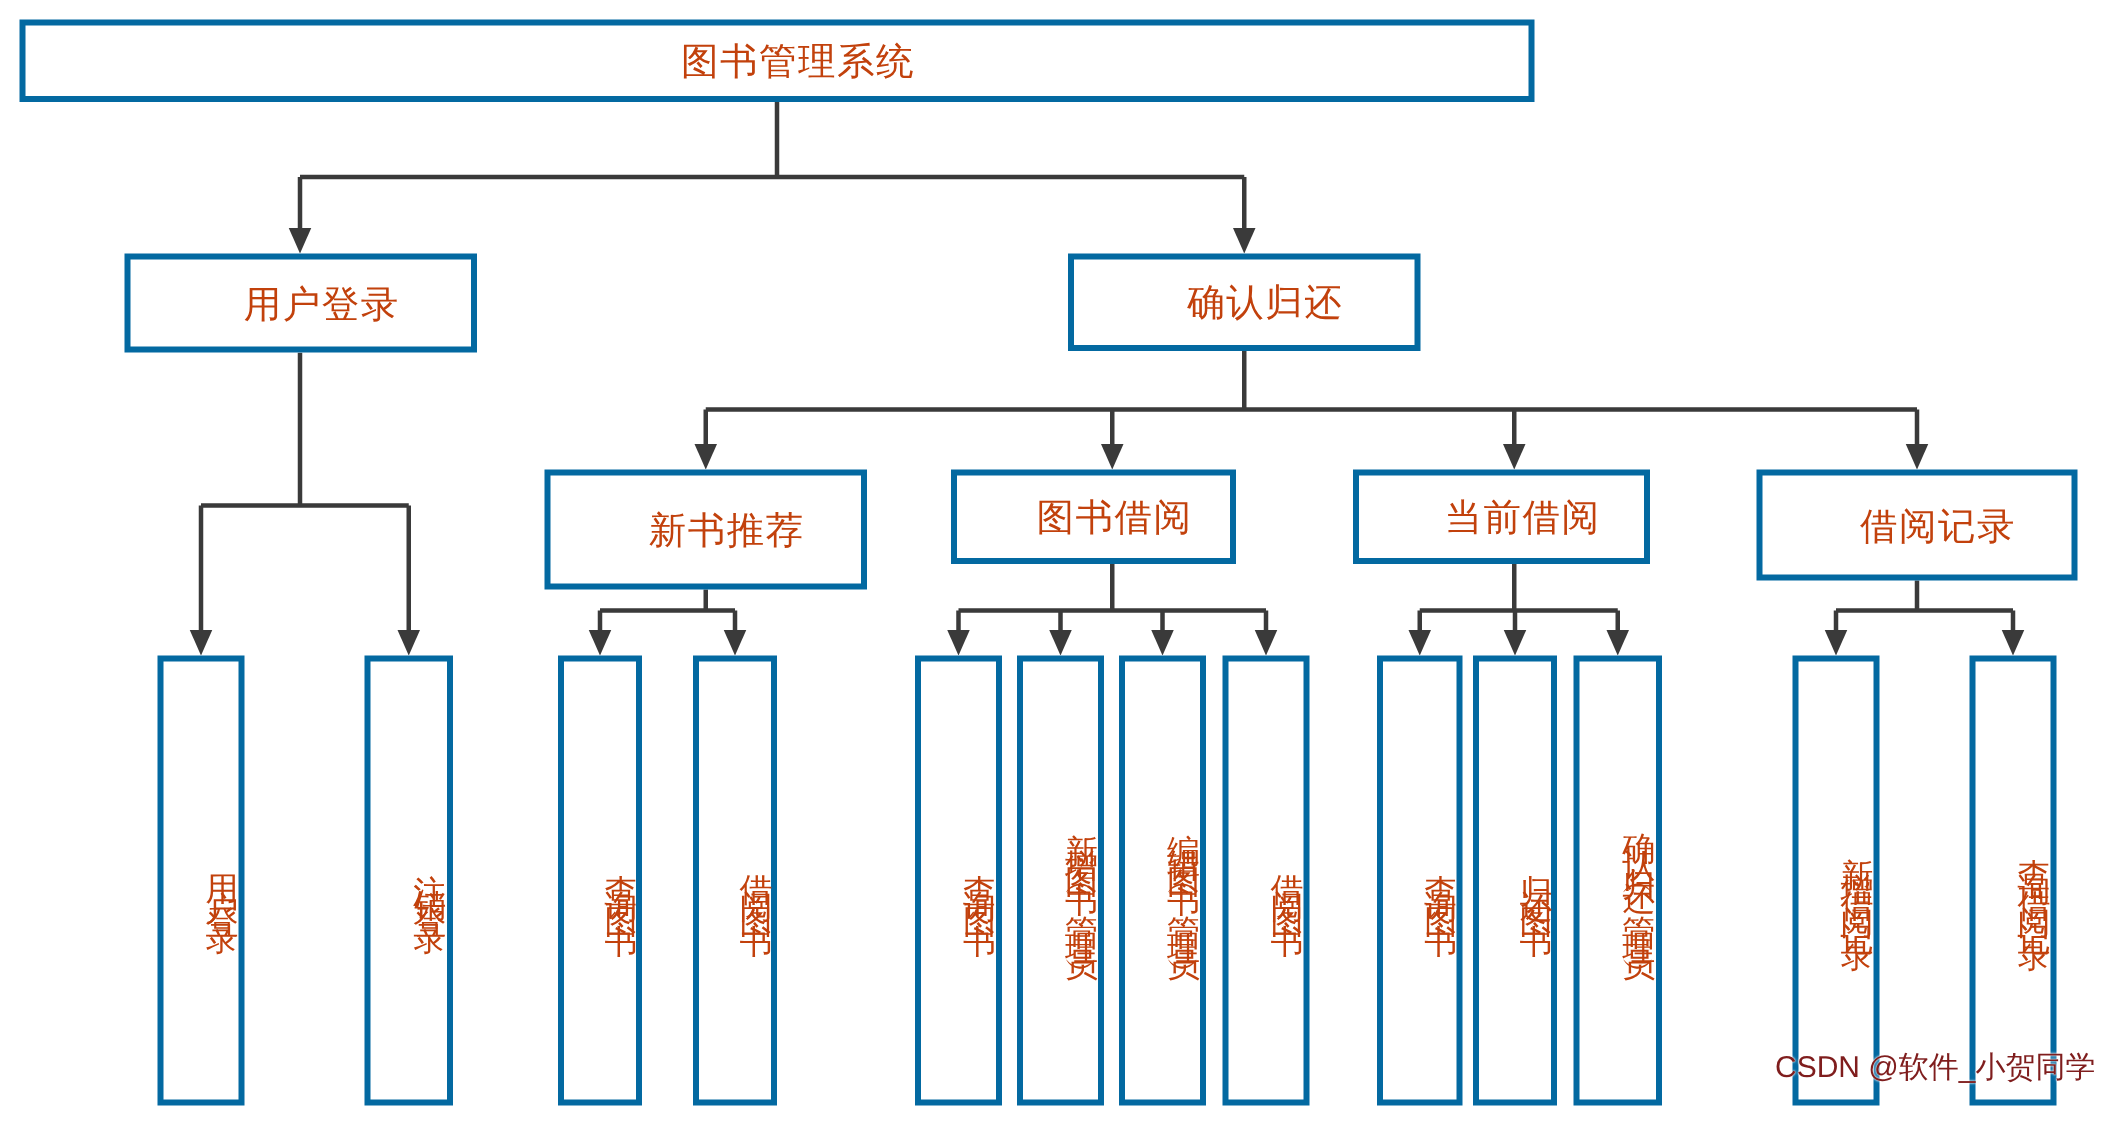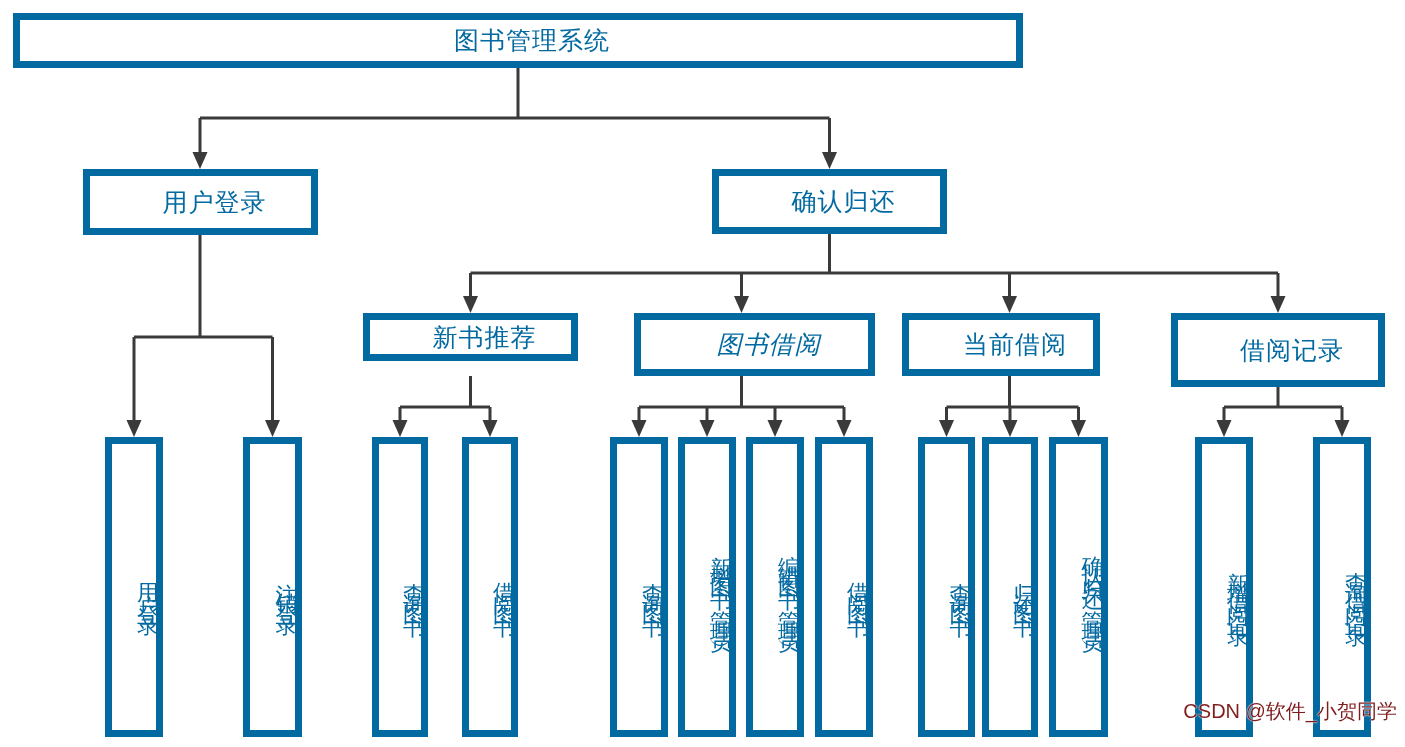--- a/index.html
+++ b/index.html
@@ -18,45 +18,45 @@
   .connectors {
     position: absolute;
     left: 0; top: 0;
     width: 1405px;
     height: 747px;
     pointer-events: none;
   }
   .node {
     position: absolute;
     box-sizing: border-box;
-    border: 7px solid #0369a1;
+    border: 4px solid #0369a1;
     background: #ffffff;
     display: flex;
     align-items: center;
     justify-content: center;
-    color: #0369a1;
+    color: #c2410c;
     padding-left: 28px;
   }
   .node.h { font-size: 25px; letter-spacing: 1px; }
   .node.leaf span {
     writing-mode: vertical-rl;
     text-orientation: mixed;
     font-size: 22px;
     letter-spacing: 11px;
     line-height: 1;
     white-space: nowrap;
   }
   
   .n-root { left: 13px; top: 13px; width: 1010px; height: 55px; font-size: 26px; }
   
   .n-b0 { left: 83px;  top: 169px; width: 235px; height: 66px; }
   .n-b1 { left: 712px; top: 169px; width: 235px; height: 65px; }
   
-  .n-c0 { left: 363px;  top: 313px; width: 215px; height: 48px; }
-  .n-c1 { left: 634px;  top: 313px; width: 241px; height: 63px; font-style: italic; }
+  .n-c0 { left: 363px;  top: 313px; width: 215px; height: 80px; }
+  .n-c1 { left: 634px;  top: 313px; width: 190px; height: 63px; }
   .n-c2 { left: 902px;  top: 313px; width: 198px; height: 63px; }
   .n-c3 { left: 1171px; top: 313px; width: 214px; height: 74px; }
   
   .node.leaf { top: 437px; height: 300px; }
   .n-l0  { left: 105px;  width: 58px; }
   .n-l1  { left: 243px;  width: 59px; }
   .n-l2  { left: 372px;  width: 56px; }
   .n-l3  { left: 462px;  width: 56px; }
   .n-l4  { left: 610px;  width: 58px; }
   .n-l5  { left: 678px;  width: 58px; }

